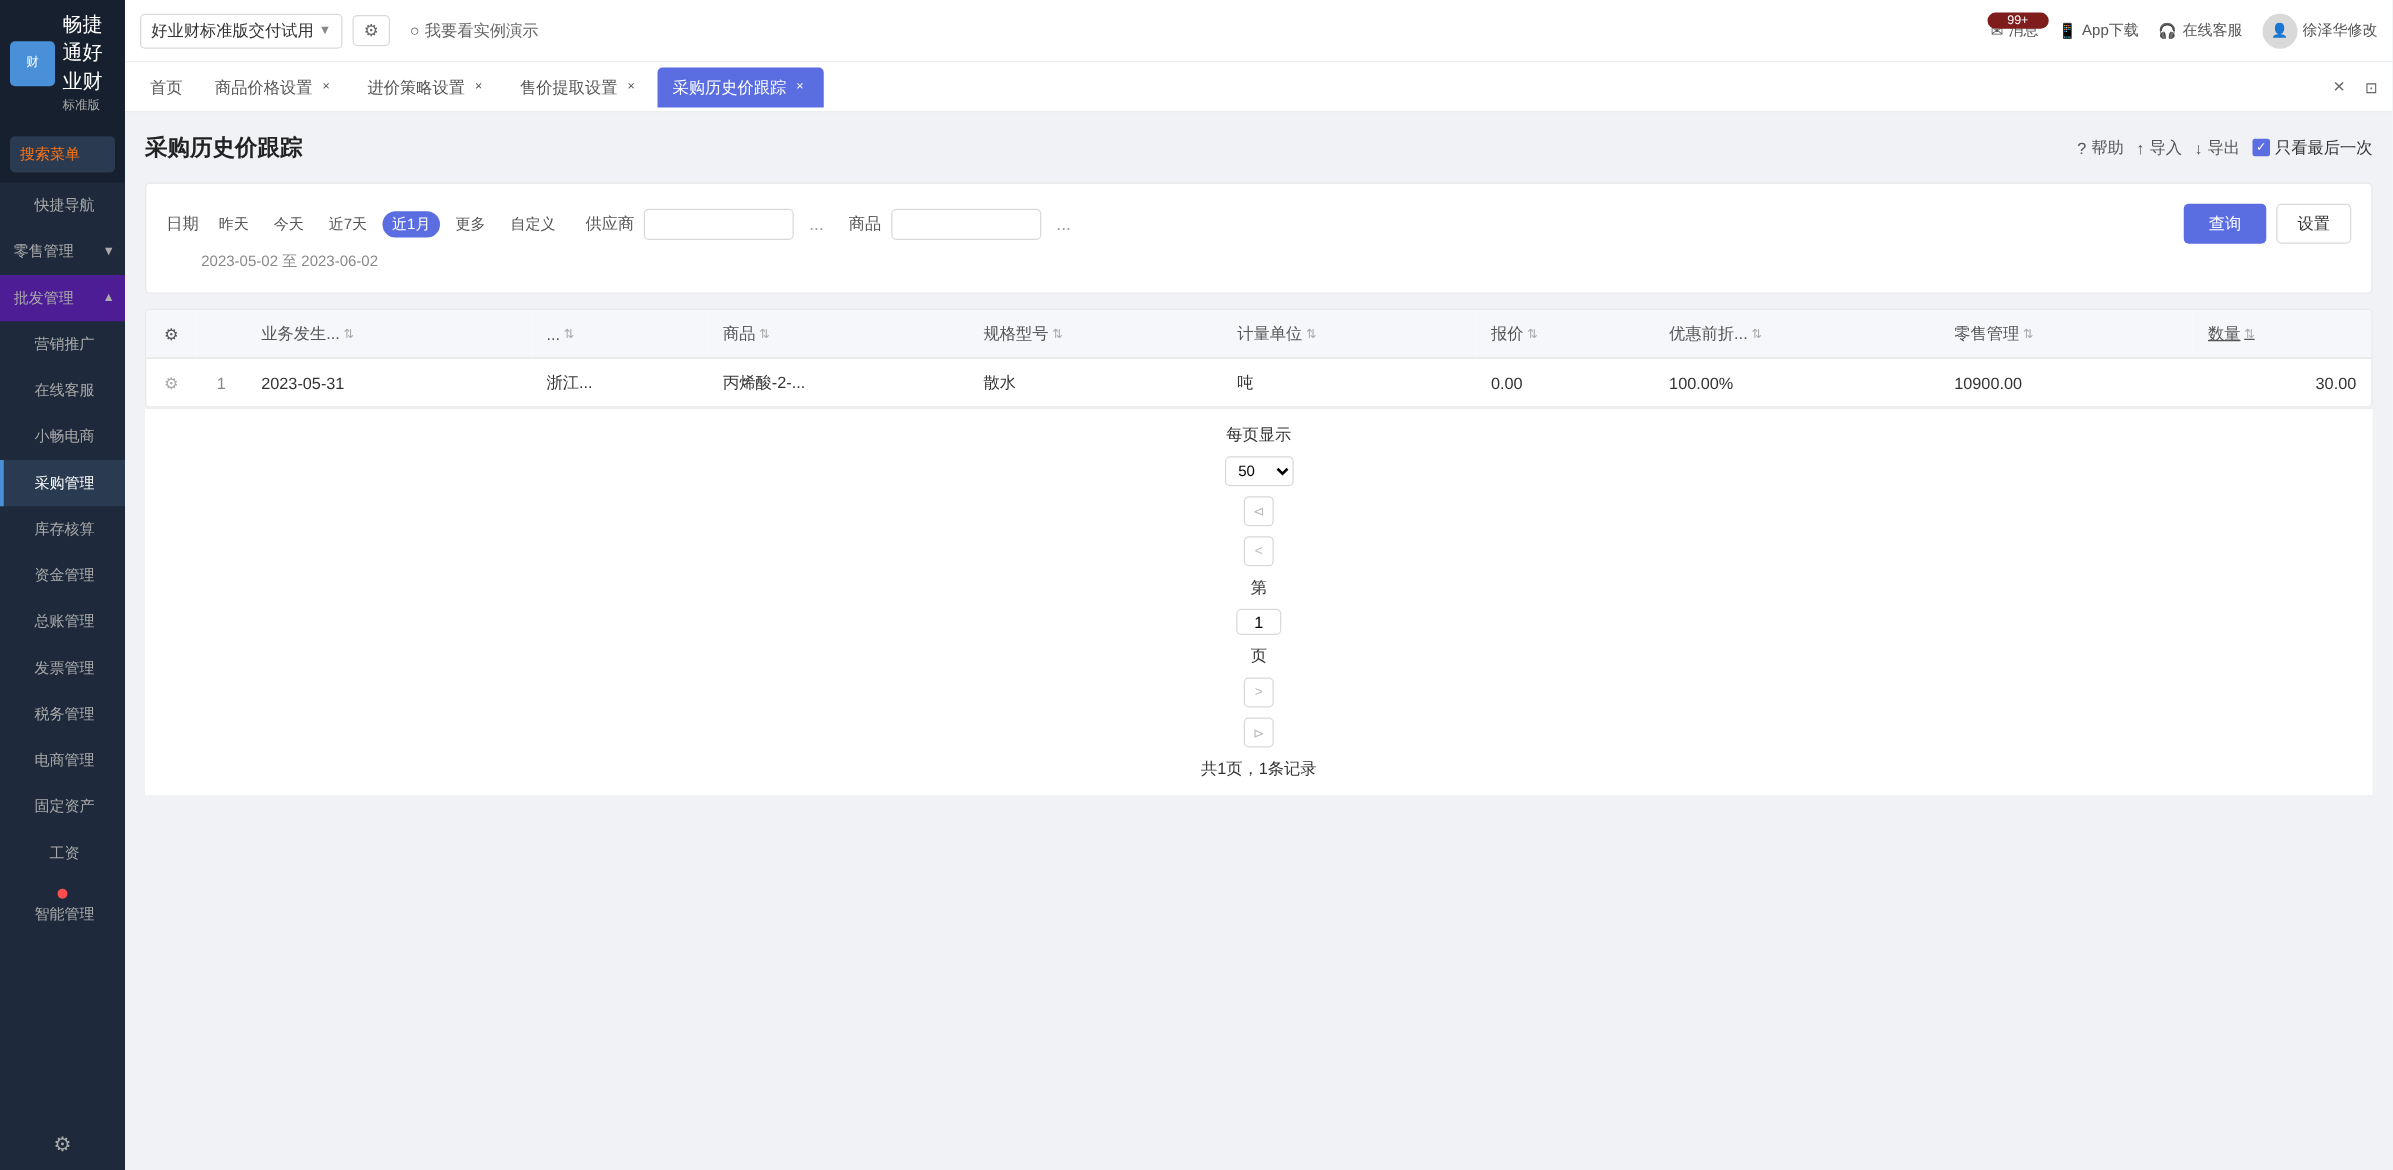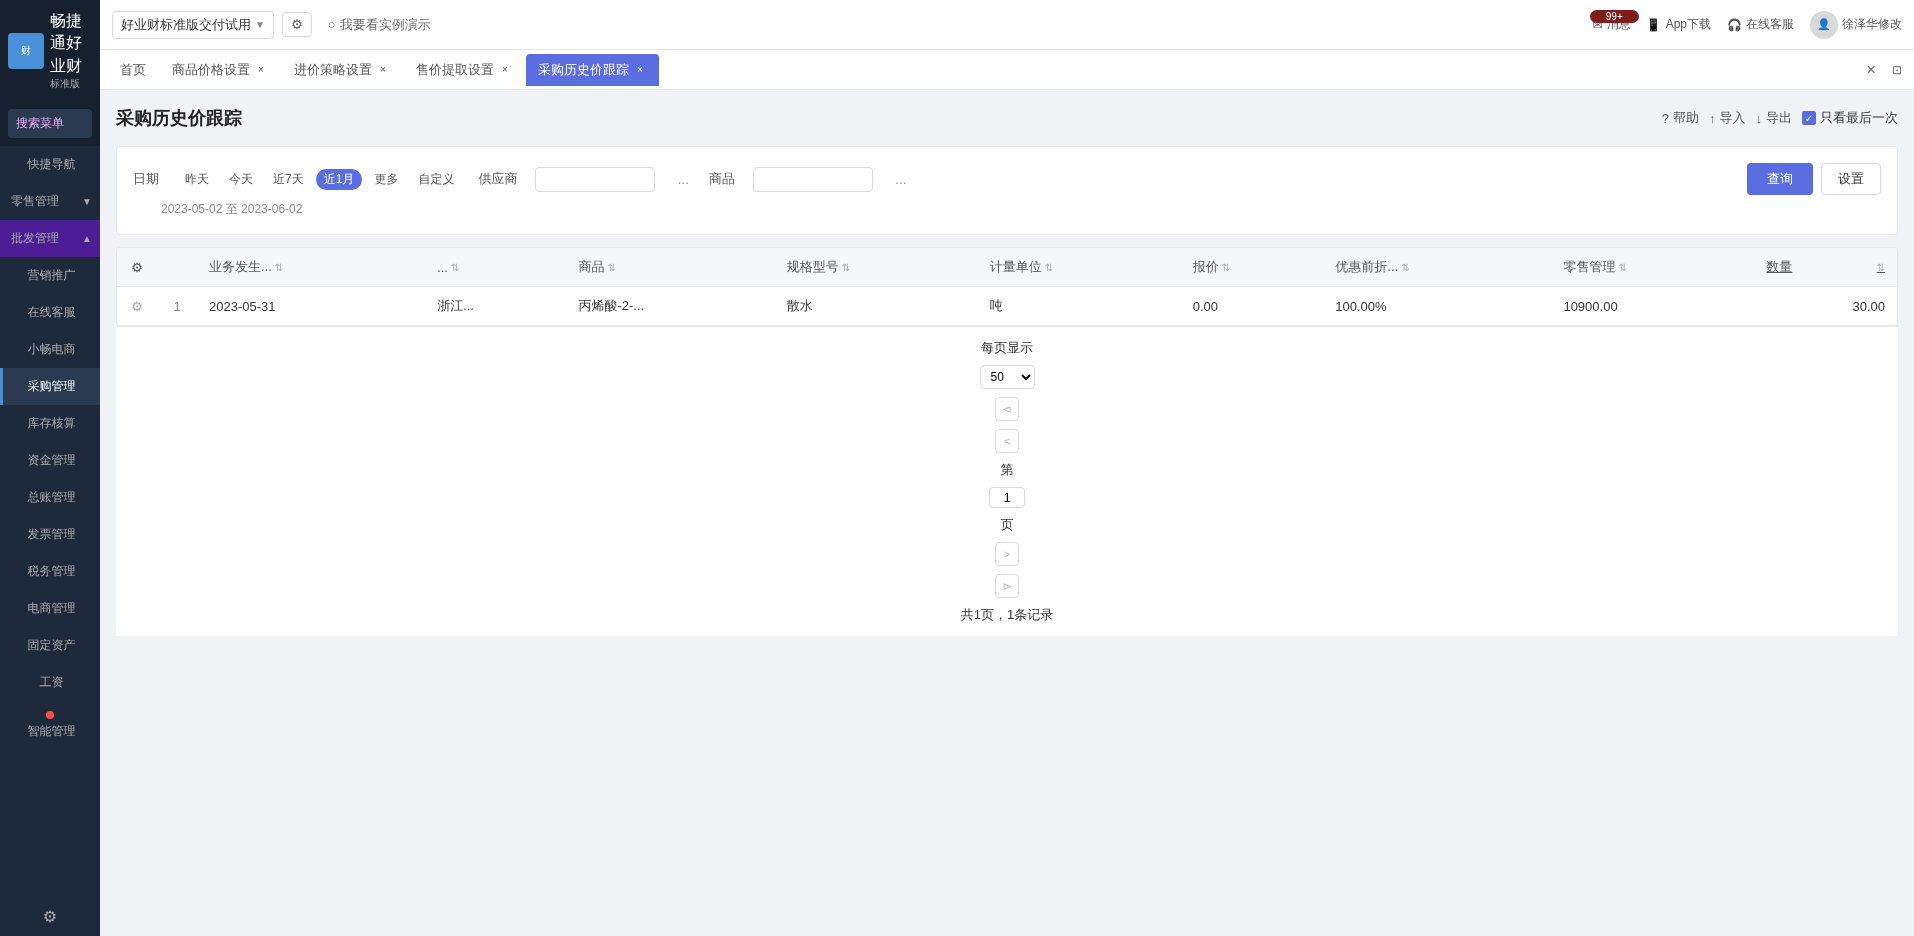--- a/index.html
+++ b/index.html
@@ -5,21 +5,21 @@
     * { box-sizing: border-box; margin: 0; padding: 0; }
     body { font-family: 'Microsoft YaHei', Arial, sans-serif; font-size: 13px; background: #f5f5f5; color: #333; display: flex; height: 936px; overflow: hidden; }
 
     
     .sidebar { width: 100px; background: #1e2a3b; color: #ccc; display: flex; flex-direction: column; flex-shrink: 0; height: 100%; }
     .sidebar-logo { padding: 10px 8px; background: #17202e; display: flex; align-items: center; gap: 6px; min-height: 50px; }
     .sidebar-logo-icon { width: 36px; height: 36px; background: #4a90d9; border-radius: 4px; display: flex; align-items: center; justify-content: center; color: white; font-size: 10px; text-align: center; line-height: 1.2; flex-shrink: 0; }
     .sidebar-logo-text { font-size: 16px; color: #fff; line-height: 1.4; }
     .sidebar-logo-sub { font-size: 10px; color: #aaa; }
     .sidebar-search { padding: 8px; background: #17202e; }
-    .sidebar-search-btn { width: 100%; background: #2a3a50; border: none; color: #f0abfc; padding: 6px 8px; border-radius: 4px; cursor: pointer; font-size: 12px; text-align: left; }
+    .sidebar-search-btn { width: 100%; background: #2a3a50; border: none; color: #f97316; padding: 6px 8px; border-radius: 4px; cursor: pointer; font-size: 12px; text-align: left; }
     .sidebar-nav-item { padding: 10px 8px; display: flex; flex-direction: column; align-items: center; cursor: pointer; color: #aaa; font-size: 12px; gap: 2px; border-left: 3px solid transparent; }
     .sidebar-nav-item.active { background: #2a3a50; color: #fff; border-left-color: #4a90d9; }
     .sidebar-nav-item.active-section { background: #4c1d95; }
     .sidebar-bottom { margin-top: auto; padding: 10px 8px; display: flex; justify-content: center; }
     .dot-red { width: 8px; height: 8px; background: #ff4d4f; border-radius: 50%; display: inline-block; margin-right: 4px; }
 
     
     .main { flex: 1; display: flex; flex-direction: column; background: #f0f2f5; overflow: hidden; }
 
     
@@ -45,21 +45,21 @@
     .page-header { display: flex; align-items: center; justify-content: space-between; margin-bottom: 16px; }
     .page-title { font-size: 18px; font-weight: 600; color: #222; }
     .page-header-actions { display: flex; align-items: center; gap: 10px; }
     .action-btn { display: flex; align-items: center; gap: 4px; color: #555; font-size: 13px; cursor: pointer; }
     .checkbox-label { display: flex; align-items: center; gap: 4px; font-size: 13px; color: #333; cursor: pointer; }
     .checkbox-blue { width: 14px; height: 14px; background: #5b6ee1; border-radius: 2px; display: flex; align-items: center; justify-content: center; }
 
     
     .filter-bar { background: #fff; border-radius: 4px; padding: 16px; margin-bottom: 12px; border: 1px solid #e8e8e8; }
     .filter-row { display: flex; align-items: center; gap: 16px; flex-wrap: wrap; }
-    .filter-group { display: flex; align-items: center; gap: 18px; }
+    .filter-group { display: flex; align-items: center; gap: 8px; }
     .filter-label { font-size: 13px; color: #555; white-space: nowrap; }
     .date-options { display: flex; align-items: center; gap: 4px; }
     .date-opt { padding: 2px 8px; border-radius: 12px; font-size: 12px; cursor: pointer; color: #555; }
     .date-opt.active { background: #5b6ee1; color: #fff; }
     .date-range { font-size: 12px; color: #888; margin-top: 4px; }
     .filter-input { border: 1px solid #d9d9d9; border-radius: 4px; padding: 4px 8px; font-size: 13px; width: 120px; outline: none; }
     .filter-dots { color: #999; cursor: pointer; font-size: 14px; padding: 0 4px; }
     .filter-actions { margin-left: auto; display: flex; gap: 8px; }
     .btn-primary { background: #5b6ee1; color: #fff; border: none; border-radius: 4px; padding: 6px 20px; cursor: pointer; font-size: 13px; }
     .btn-default { background: #fff; color: #333; border: 1px solid #d9d9d9; border-radius: 4px; padding: 6px 16px; cursor: pointer; font-size: 13px; }
@@ -337,21 +337,21 @@
                 <span class="sort-icon">⇅</span>
               </div>
             </th>
             <th>
               <div class="th-sortable">
                 <span>零售管理</span>
                 <span class="sort-icon">⇅</span>
               </div>
             </th>
             <th style="text-align:right;">
-              <div class="th-sortable" style="justify-content:space-between;text-decoration:underline;">
+              <div class="th-sortable" style="justify-content:flex-start;text-decoration:underline;">
                 <span>数量</span>
                 <span class="sort-icon">⇅</span>
               </div>
             </th>
           </tr>
         </thead>
         <tbody id="table-body">
         <tr>
       <td style="text-align:center; color:#aaa;">⚙</td>
       <td class="row-num">1</td>

